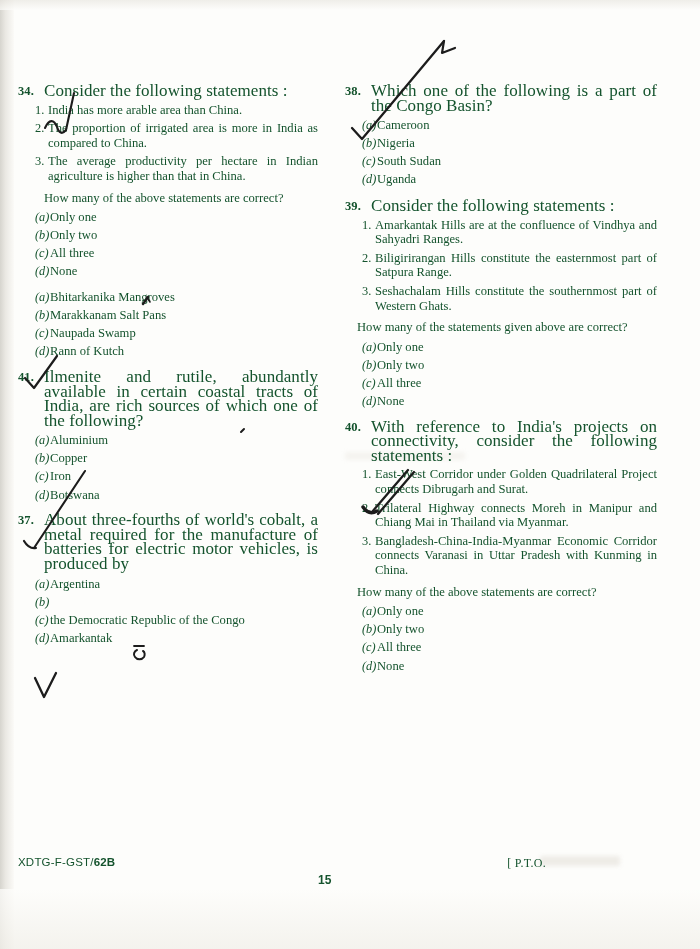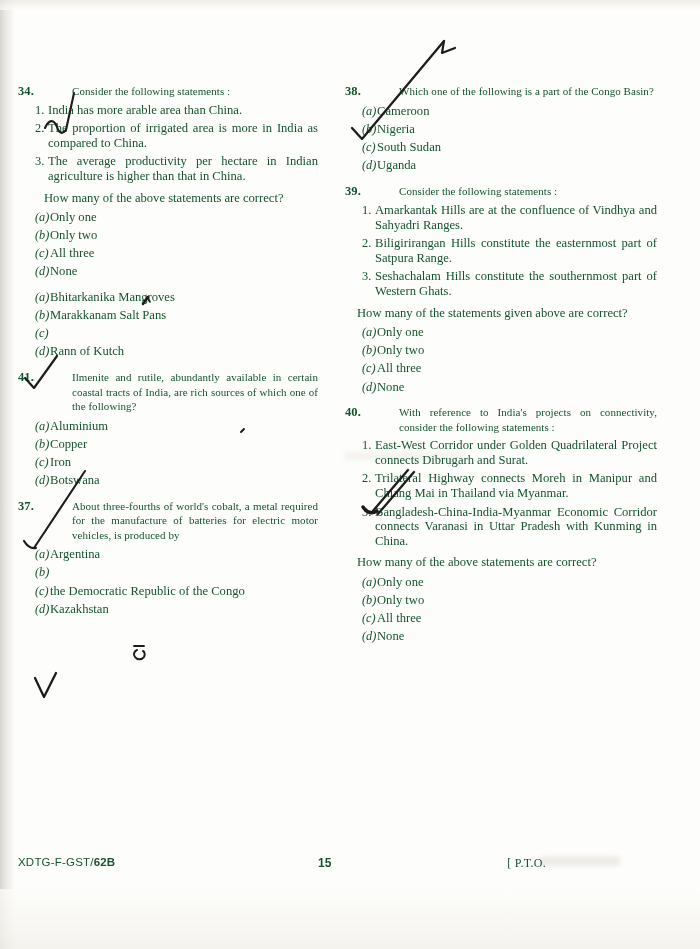--- a/index.html
+++ b/index.html
@@ -65,26 +65,25 @@
   .q-num {
     flex: 0 0 auto;
     width: 26px;
     font-weight: bold;
     font-size: 12.5px;
     line-height: 14.6px;
     letter-spacing: .1px;
   }
   .q-body {
     flex: 1 1 auto;
-    font-size: 11px;
+    font-size: 17px;
     line-height: 14.6px;
     text-align: justify;
     text-justify: inter-word;
     letter-spacing: .05px;
-    margin-left: 28px;
   }
   .q-body.nojust { text-align: left; }
 
   .stmt-list {
     margin: 4px 0 0 0;
     padding: 0;
     list-style: none;
   }
   .stmt {
     display: flex;
@@ -157,21 +156,21 @@
   .footer-code {
     position: absolute;
     left: 18px; top: 0;
     font-family: "Liberation Sans", "DejaVu Sans", sans-serif;
     font-size: 11.5px;
     letter-spacing: .2px;
   }
   .footer-code b { font-weight: bold; }
   .footer-page {
     position: absolute;
-    left: 318px; top: 0;
+    left: 318px; top: 17px;
     font-family: "Liberation Sans", "DejaVu Sans", sans-serif;
     font-weight: bold;
     font-size: 12px;
   }
   .footer-pto {
     position: absolute;
     right: 22px; top: 0;
     font-family: "Liberation Serif", "DejaVu Serif", serif;
     font-size: 12px;
     letter-spacing: .3px;
@@ -245,20 +244,21 @@
         <li class="opt">
           <span class="opt-key">(a)</span>
           <span class="opt-txt">Bhitarkanika Mangroves</span>
         </li>
         <li class="opt">
           <span class="opt-key">(b)</span>
           <span class="opt-txt">Marakkanam Salt Pans</span>
         </li>
         <li class="opt">
           <span class="opt-key">(c)</span>
+          <span class="opt-txt">Naupada Swamp</span>
         </li>
         <li class="opt">
           <span class="opt-key">(d)</span>
           <span class="opt-txt">Rann of Kutch</span>
         </li>
       </ul>
     </div>
 
     <div class="q" style="margin-top:11px;">
       <div class="q-head">
@@ -297,21 +297,21 @@
         </li>
         <li class="opt">
           <span class="opt-key">(b)</span>
         </li>
         <li class="opt">
           <span class="opt-key">(c)</span>
           <span class="opt-txt just">the Democratic Republic of the Congo</span>
         </li>
         <li class="opt">
           <span class="opt-key">(d)</span>
-          <span class="opt-txt">Kazakhstan</span>
+          <span class="opt-txt">Amarkantak</span>
         </li>
       </ul>
     </div>
 
   </div>
 
   <div class="col col-right">
 
     <div class="q">
       <div class="q-head">

